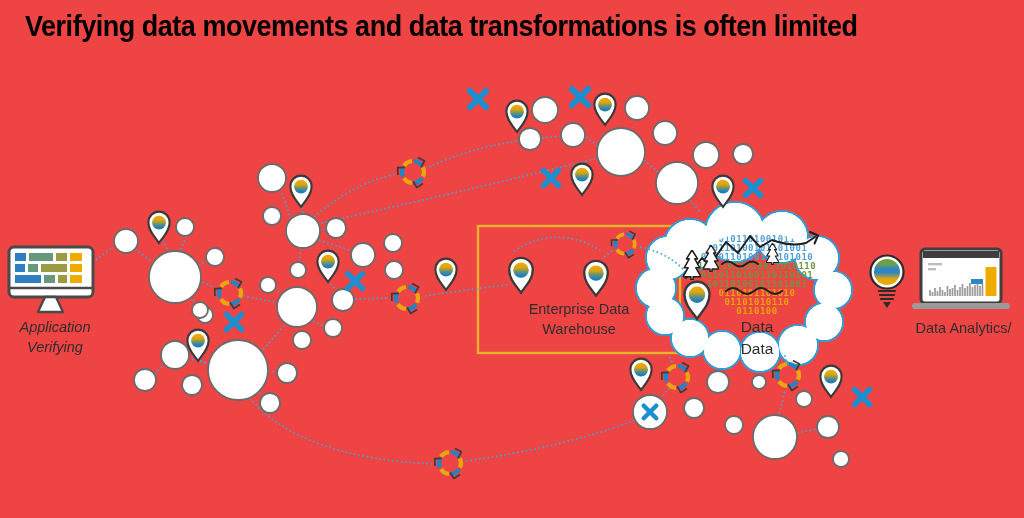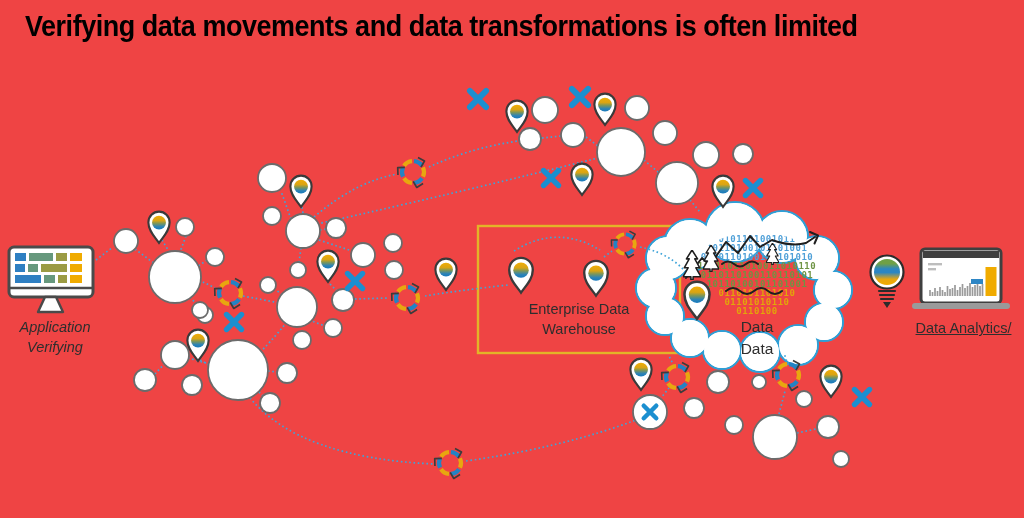--- a/index.html
+++ b/index.html
@@ -4,21 +4,21 @@
 <style>
   html,body{margin:0;padding:0;background:#fff;}
   .stage{position:relative;width:1024px;height:518px;background:#ef4444;overflow:hidden;
          font-family:"Liberation Sans",sans-serif;}
   .title{position:absolute;left:25px;top:10px;margin:0;font-size:29px;font-weight:bold;color:#000;
          white-space:nowrap;letter-spacing:-0.5px;transform:scaleX(.93);transform-origin:left center;}
   .diagram-svg{position:absolute;left:0;top:0;}
   .lbl{position:absolute;text-align:center;color:#2e2e2e;font-size:14.5px;line-height:20px;}
   .lbl span{display:block;}
   .lbl-app{left:3px;top:317px;width:104px;font-style:italic;}
-  .lbl-bi{left:903px;top:318px;width:121px;text-decoration:underline;}
+  .lbl-bi{left:903px;top:318px;width:121px;}
   .lbl-edw{left:486px;top:299px;width:186px;}
   .lbl-lake{left:712px;top:316px;width:90px;font-size:15.5px;line-height:22px;}
   .node{fill:#fff;stroke:#6B6B6B;stroke-width:1.8;}
   .dot{fill:none;stroke:#3FA4D9;stroke-width:1.7;stroke-dasharray:1.6 2.7;}
   .cloudline{fill:#fff;stroke:#2E9FD6;stroke-width:2.2;}
   .cloudfill{fill:#fff;stroke:none;}
   .bin{font-family:"DejaVu Sans Mono",monospace;font-size:9px;font-weight:bold;letter-spacing:.5px;}
   .bin-b{fill:#4FA0D8;} .bin-g{fill:#6E9444;} .bin-y{fill:#E2A50A;}
   .sketch{fill:none;stroke:#1f1f1f;stroke-width:2;stroke-linejoin:round;stroke-linecap:round;}
 </style>

